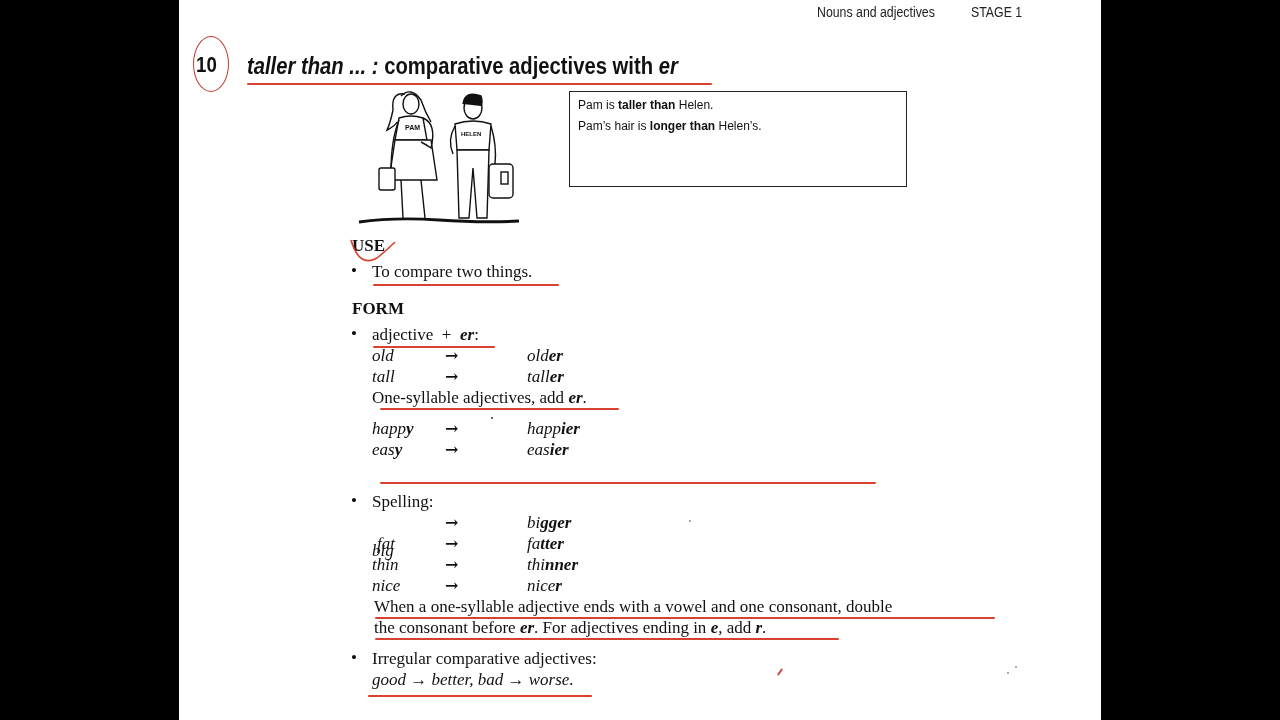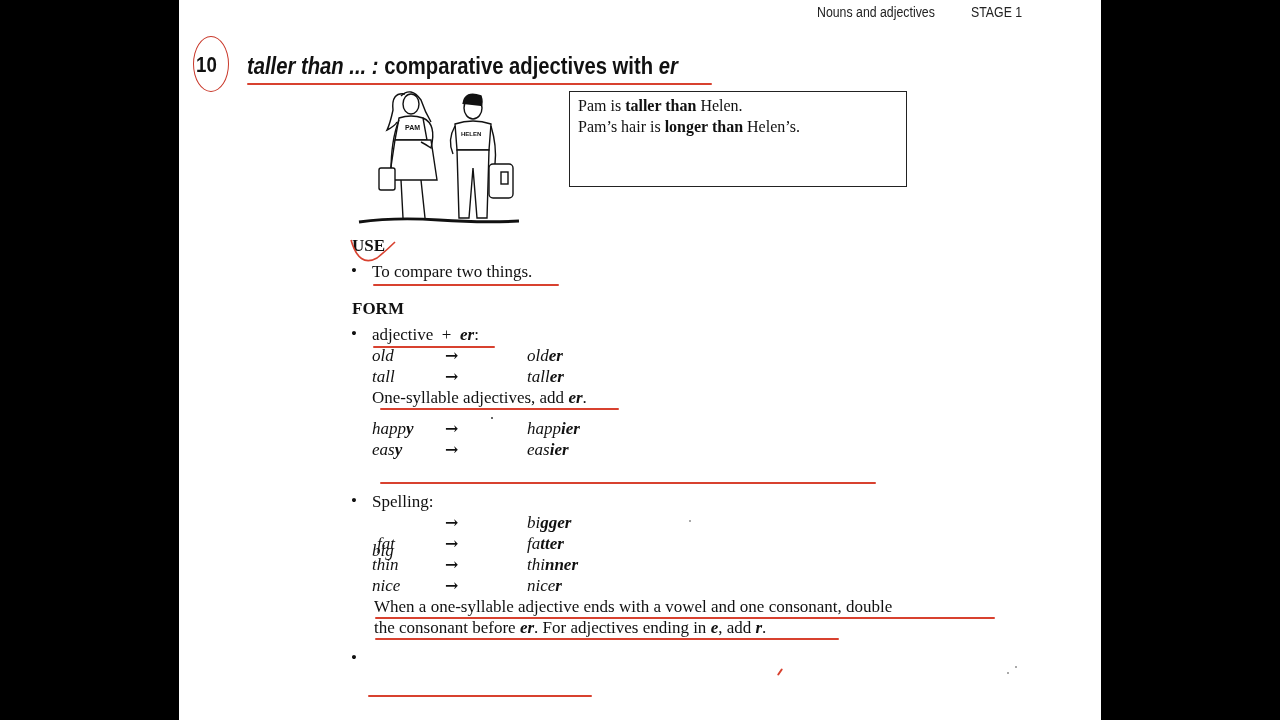--- a/index.html
+++ b/index.html
@@ -39,22 +39,22 @@
       transform: scaleX(0.88); transform-origin: left top;
     }
     .title i { font-style: italic; }
     .red { background: #d8412f; position: absolute; height: 2px; border-radius: 1px; }
     .examples-box {
       position: absolute; left: 390px; top: 91px;
       width: 336px; height: 94px;
       border: 1.3px solid #222;
     }
     .examples-box div {
-      font-size: 16px; line-height: 21px; padding-left: 8px; white-space: nowrap;
-      font-family: Liberation Serif, serif;
+      font-size: 12px; line-height: 21px; padding-left: 8px; white-space: nowrap;
+      font-family: Liberation Sans, sans-serif;
     }
     .examples-box div:first-child { margin-top: 3px; }
     .txt { font-family: "Liberation Serif", serif; font-size: 17px; color: #111; }
     .heading { font-family: "Liberation Serif", serif; font-weight: bold; font-size: 17px; }
     b { font-weight: bold; }
     .arrow { font-size: 16px; font-weight: bold; }
     .illus { position: absolute; left: 176px; top: 86px; width: 168px; height: 142px; }
     .speck { position: absolute; background: #aaa; width: 2px; height: 2px; }
   </style>
 </head>
@@ -160,20 +160,22 @@
   <div class="abs txt" style="left:193px; top:576px;"><i>nice</i></div>
   <div class="abs arrow" style="left:266px; top:576px;">→</div>
   <div class="abs txt" style="left:348px; top:576px;"><i>nice</i><b><i>r</i></b></div>
 
   <div class="abs txt" style="left:195px; top:597px;">When a one-syllable adjective ends with a vowel and one consonant, double</div>
   <div class="red" style="left:196px; top:617px; width:620px;"></div>
   <div class="abs txt" style="left:195px; top:618px;"><span>the consonant before </span><b><i>er</i></b><span>. For adjectives ending in </span><b><i>e</i></b><span>, add </span><b><i>r</i></b><span>.</span></div>
   <div class="red" style="left:196px; top:638px; width:464px;"></div>
 
   <div class="abs txt" style="left:172px; top:648px;">•</div>
+  <div class="abs txt" style="left:193px; top:649px;">Irregular comparative adjectives:</div>
+  <div class="abs txt" style="left:193px; top:670px;"><i>good → better, bad → worse.</i></div>
   <div class="red" style="left:189px; top:695px; width:224px;"></div>
 
   <div class="red" style="left:600px; top:668px; width:2px; height:8px; transform:rotate(35deg);"></div>
   <div class="speck" style="left:836px; top:666px;"></div>
   <div class="speck" style="left:828px; top:672px;"></div>
   <div class="speck" style="left:510px; top:520px;"></div>
   <div class="speck" style="left:312px; top:417px; background:#666;"></div>
 </div>
 
 </body></html>

